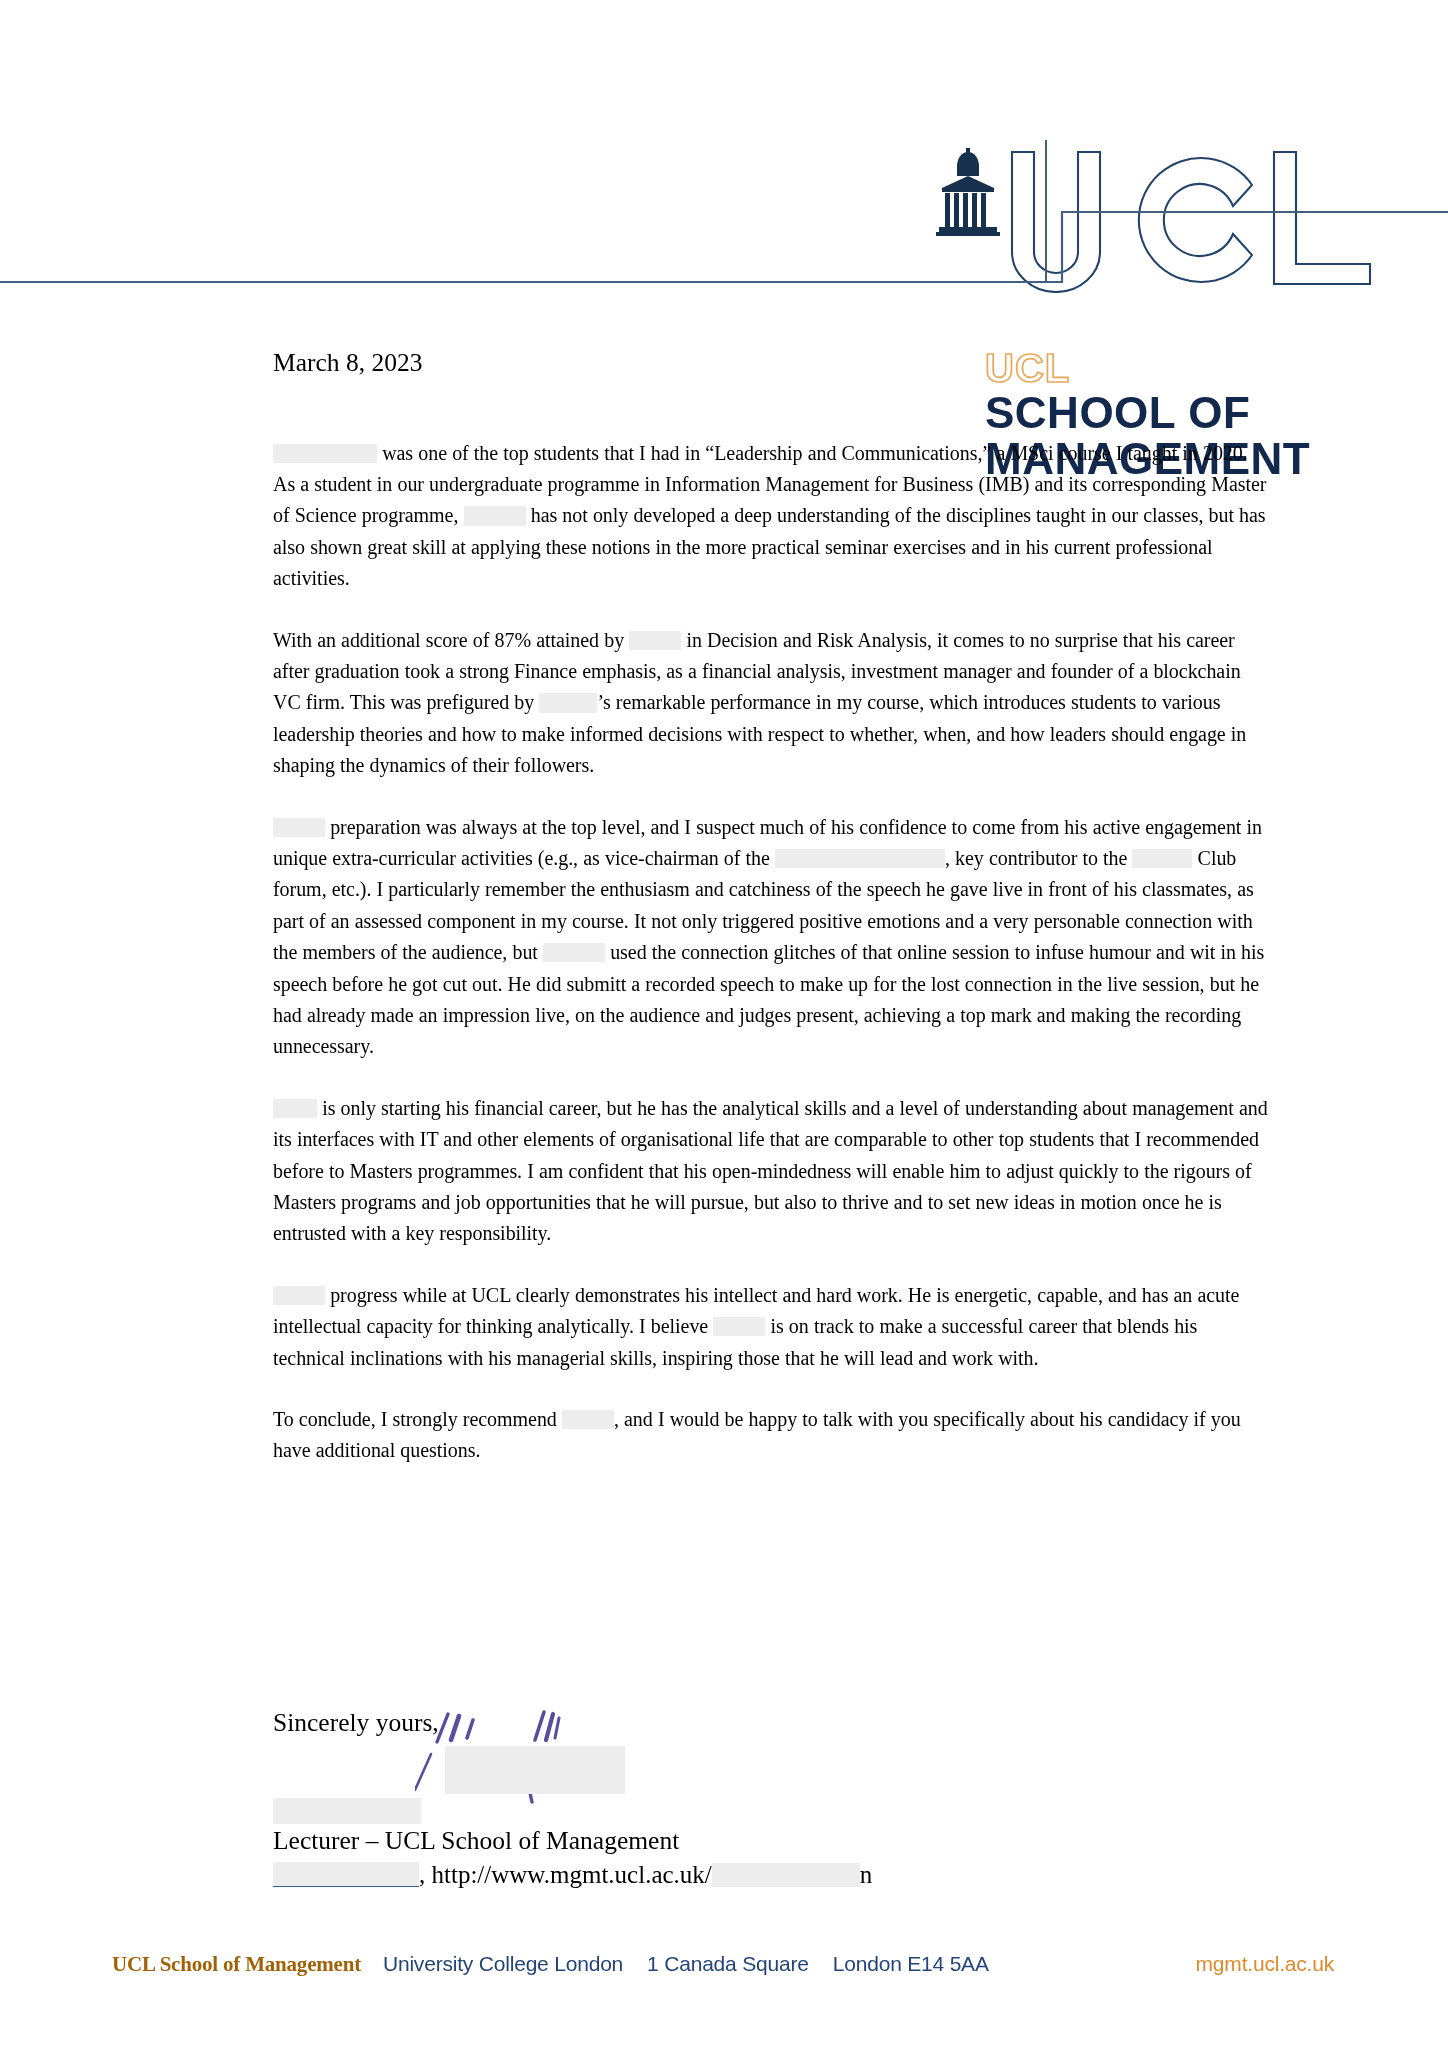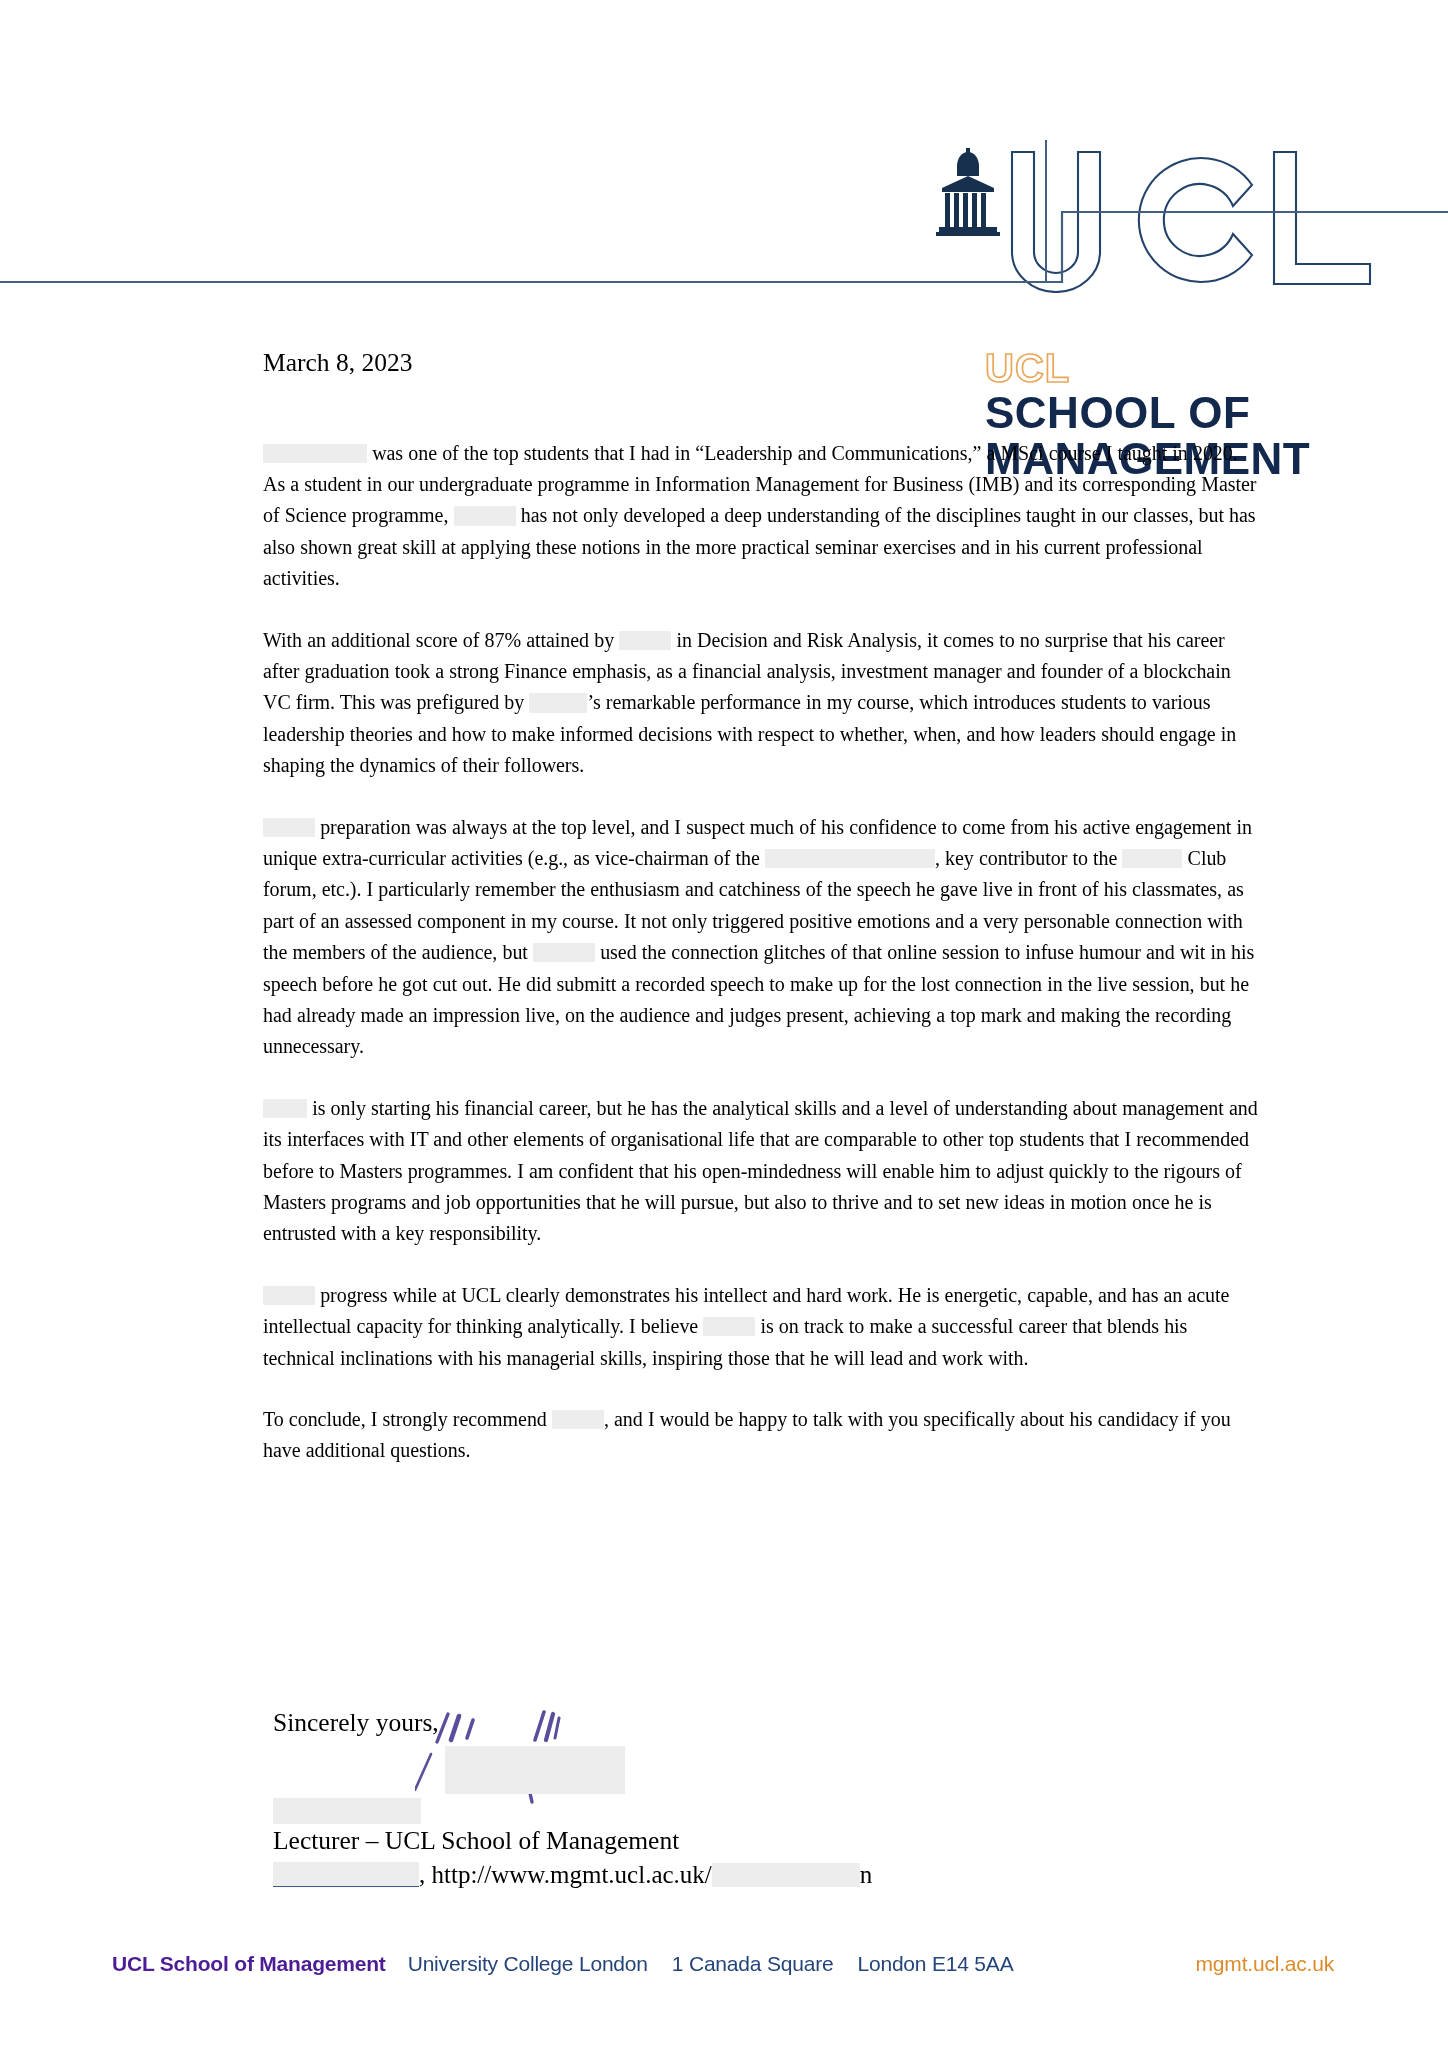--- a/index.html
+++ b/index.html
@@ -56,21 +56,21 @@
     left: 985px;
     top: 352px;
     width: 400px;
     height: 130px;
   }
   .som-logo svg { display: block; }
 
   
   .letter {
     position: absolute;
-    left: 263px;
+    left: 273px;
     top: 350px;
     width: 1000px;
   }
   .date-line {
     font-size: 25.5px;
     line-height: 1.0;
     margin: 0;
   }
   .salutation {
     font-size: 25.5px;
@@ -190,23 +190,24 @@
     top: 0;
     width: 1270px;
     display: flex;
     align-items: baseline;
     font-family: "Liberation Sans", "DejaVu Sans", sans-serif;
     font-size: 21px;
     color: #1F3864;
   }
   .footer-strong {
     font-weight: bold;
-    color: #4c1d95;
+    color: #a16207;
     margin-right: 22px;
     letter-spacing: -0.2px;
+    font-family: Liberation Serif, serif;
   }
   .footer-item {
     color: #25457A;
     margin-right: 24px;
     letter-spacing: -0.2px;
   }
   .footer-spacer { flex: 1 1 auto; }
   .footer-web {
     color: #DD8A2B;
     letter-spacing: -0.2px;

